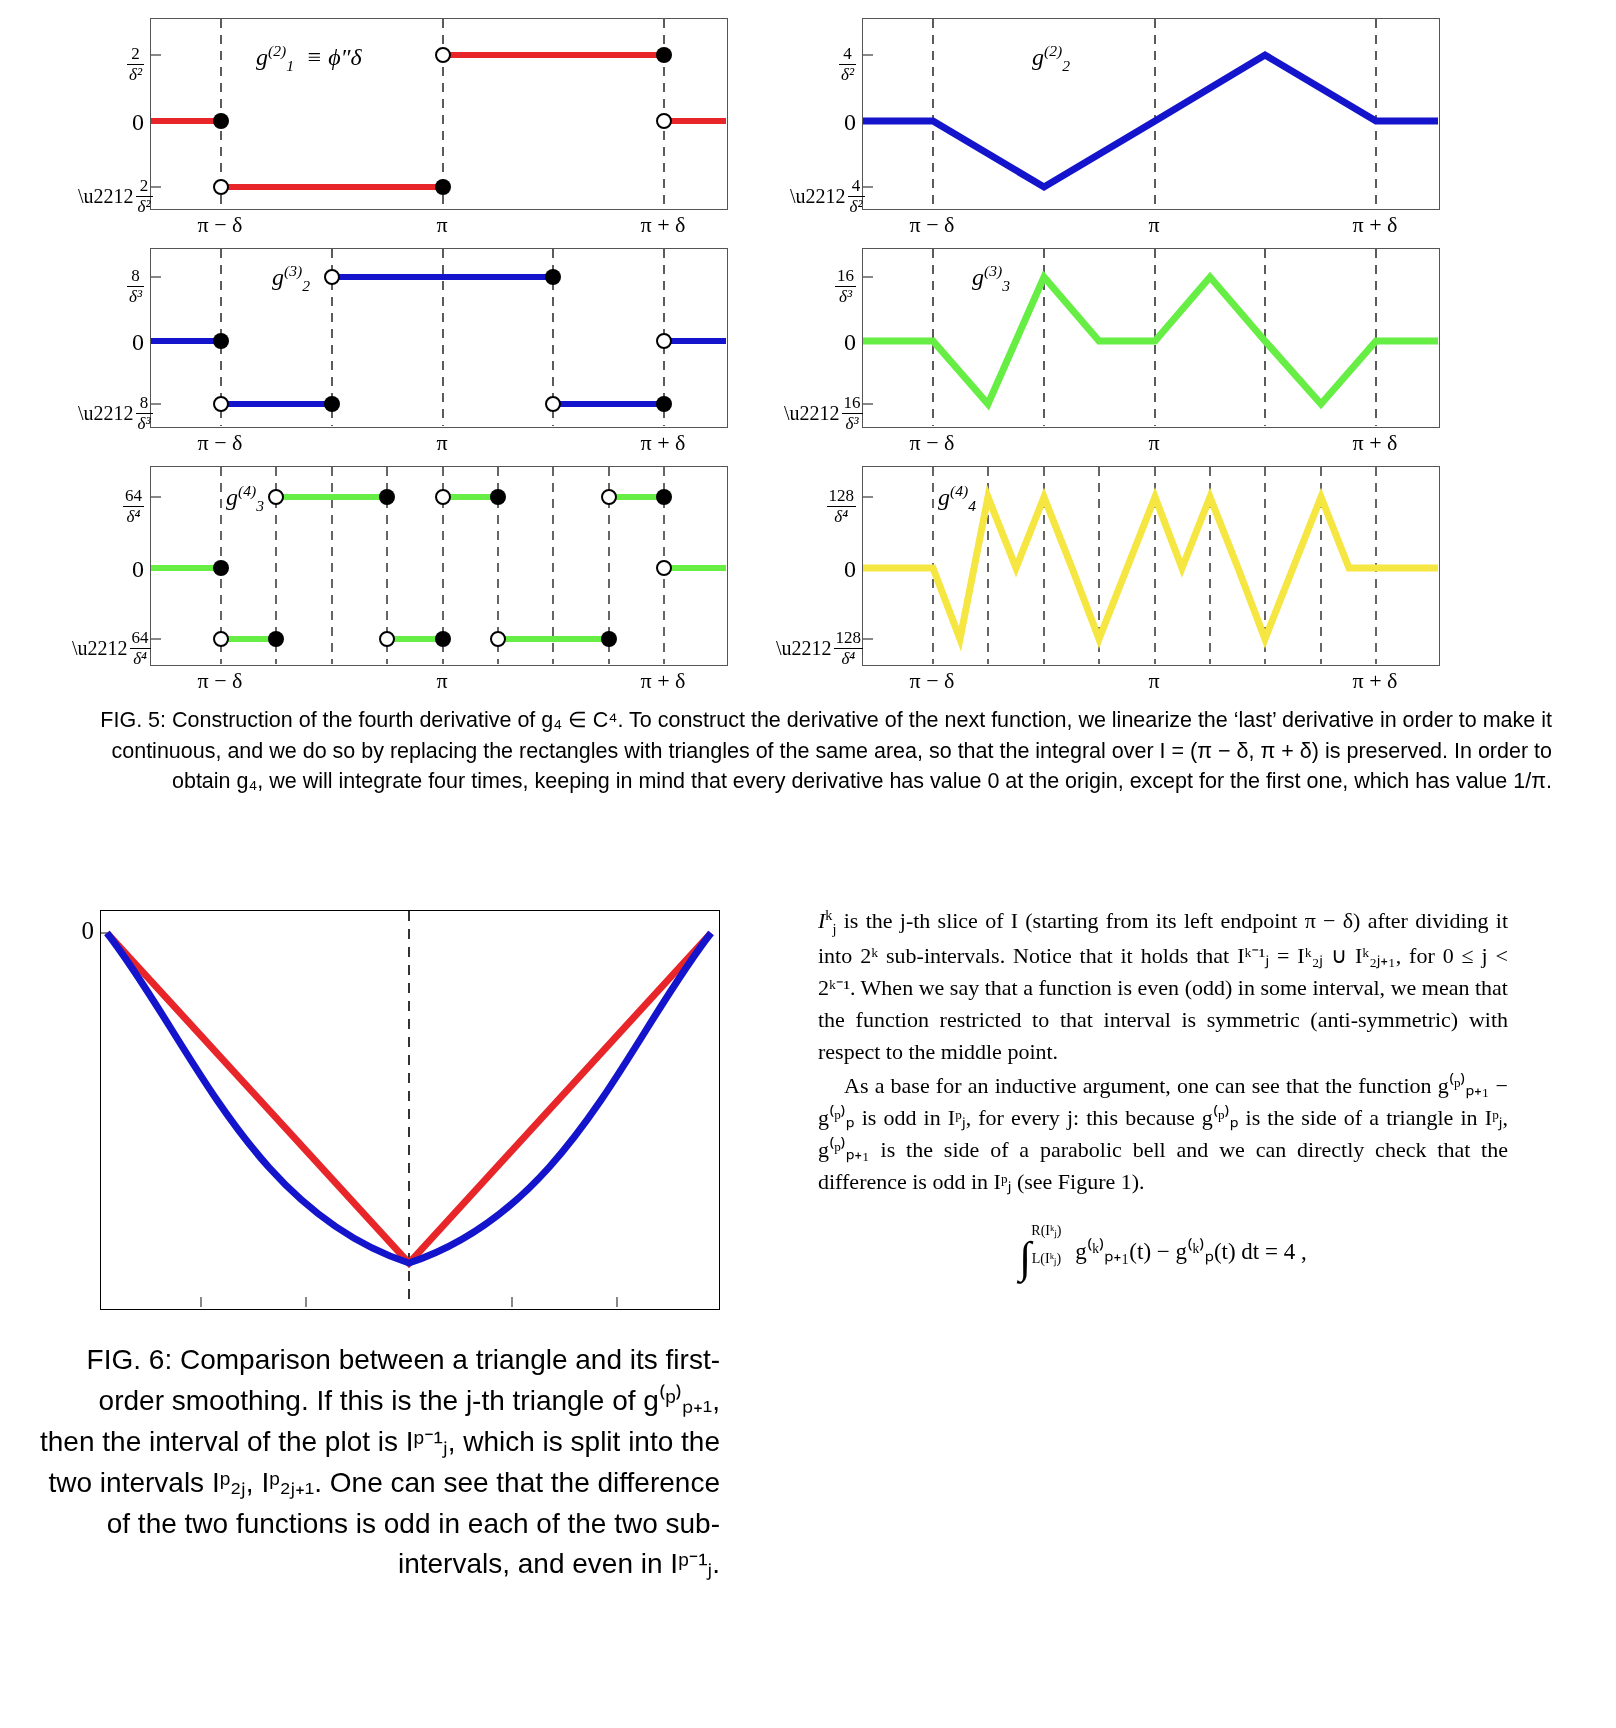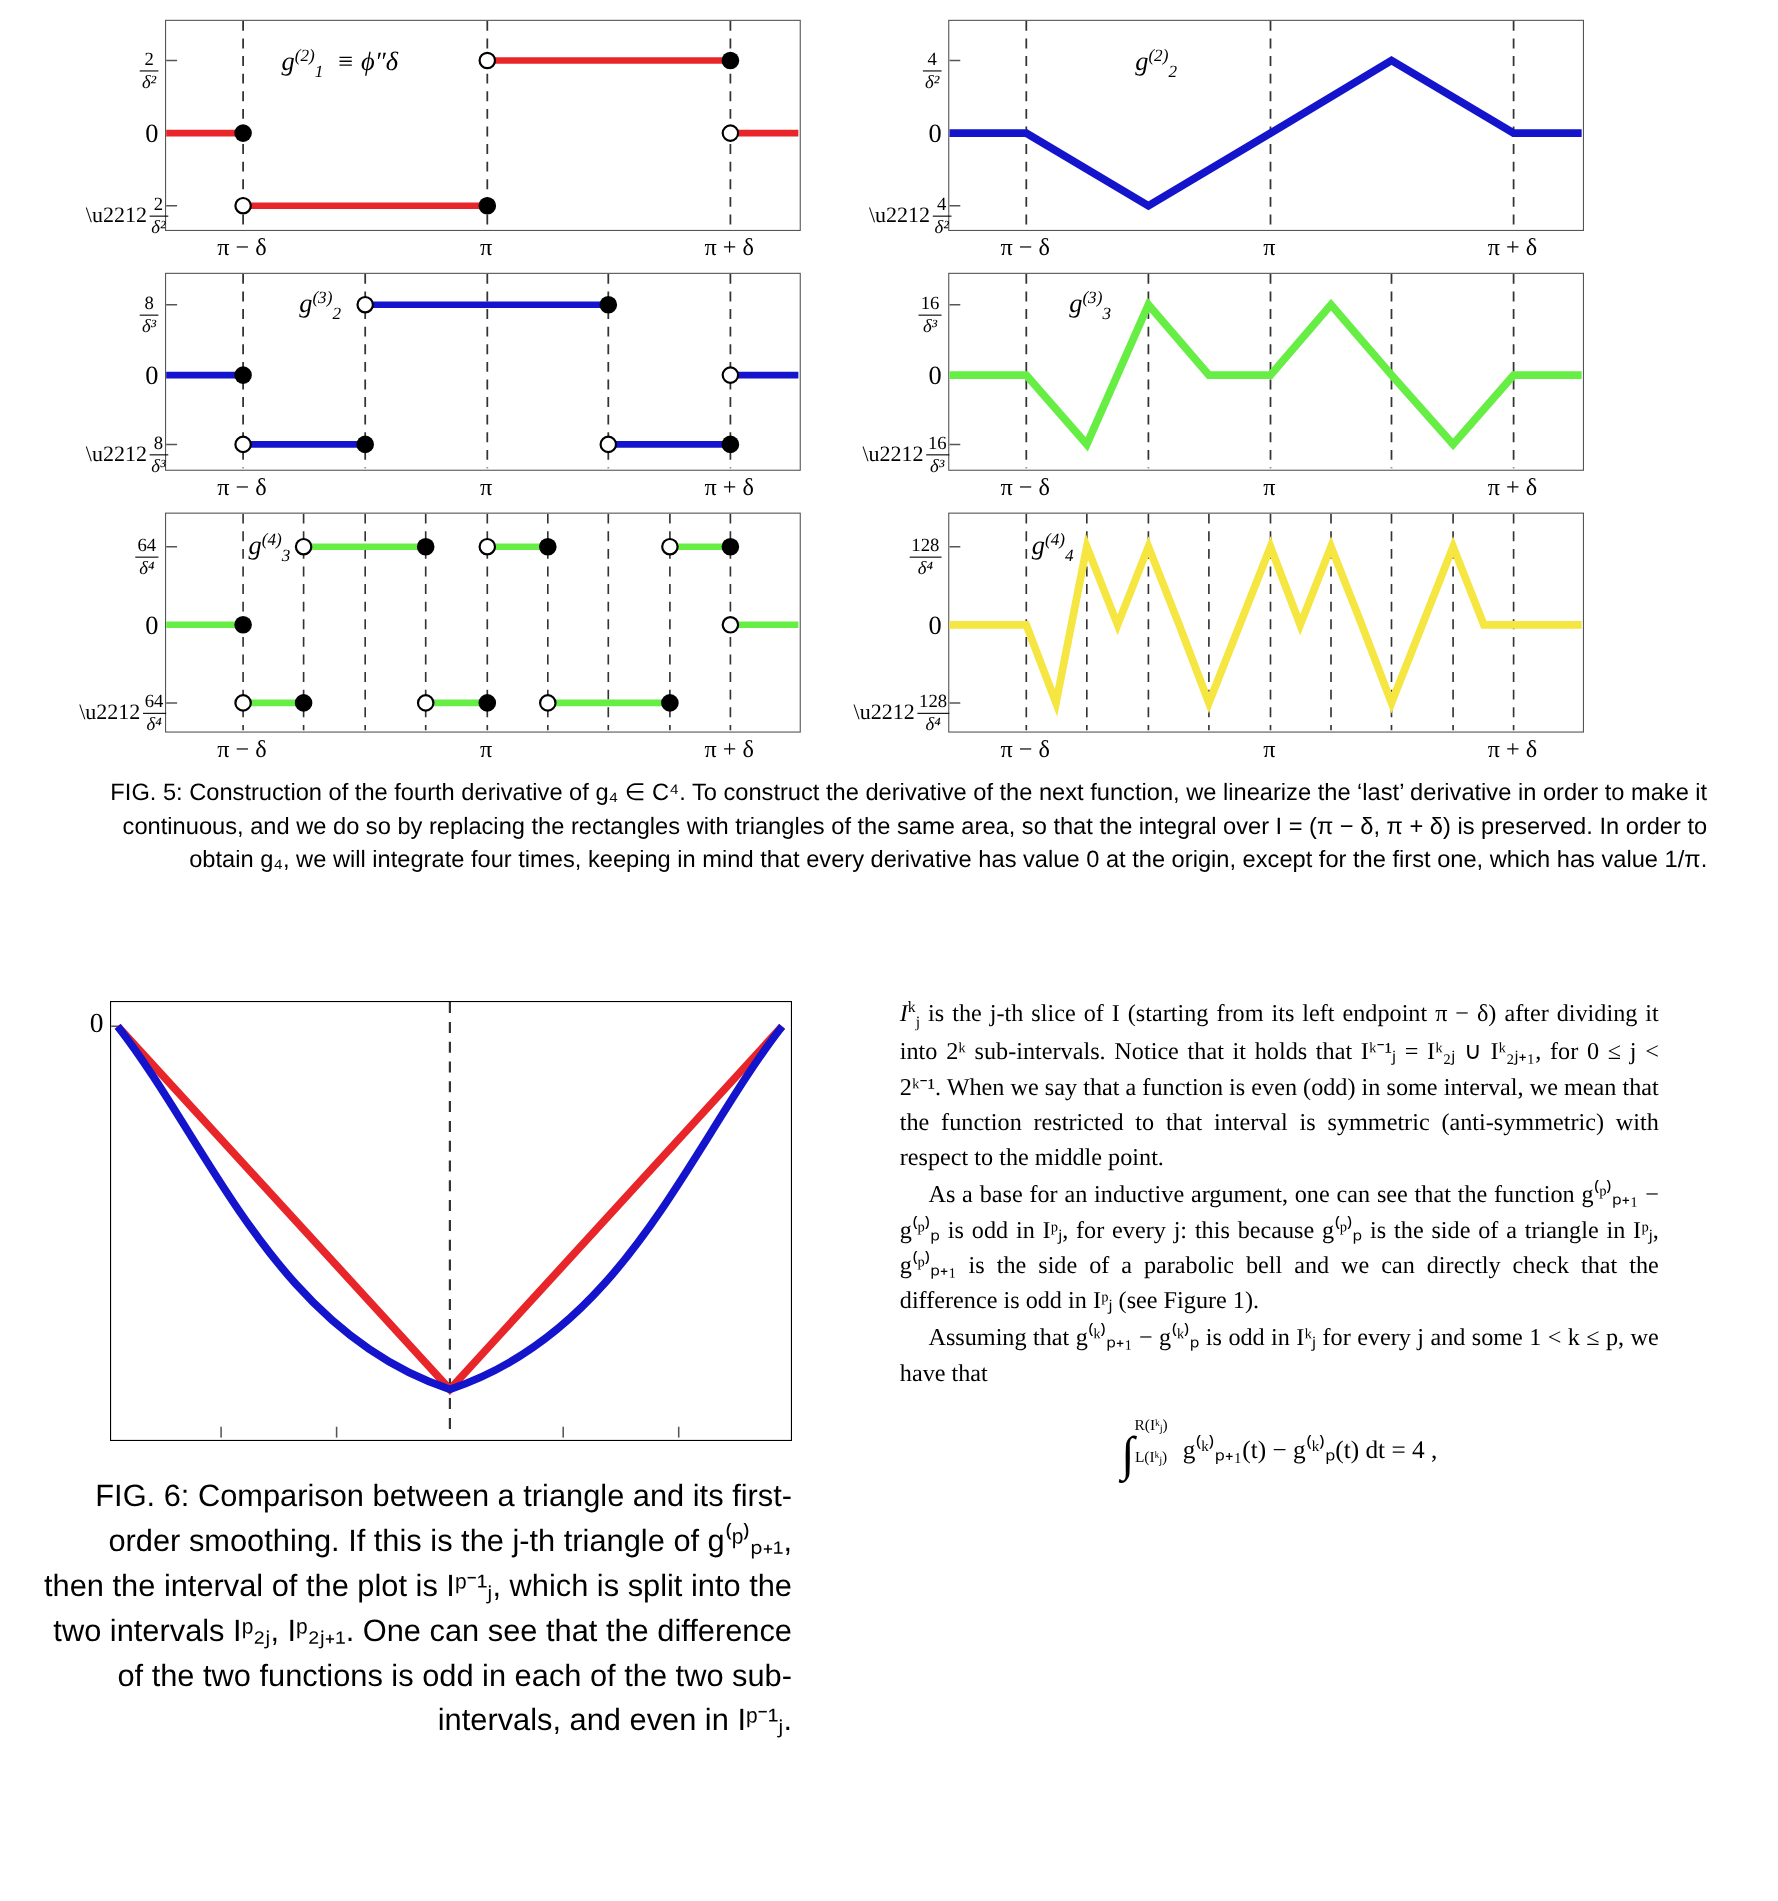--- a/index.html
+++ b/index.html
@@ -337,21 +337,20 @@
   </div>
 
   <div class="caption cap6">FIG. 6: Comparison between a triangle and its first-order smoothing. If this is the j-th triangle of g⁽ᵖ⁾ₚ₊₁, then the interval of the plot is Iᵖ⁻¹ⱼ, which is split into the two intervals Iᵖ₂ⱼ, Iᵖ₂ⱼ₊₁. One can see that the difference of the two functions is odd in each of the two sub-intervals, and even in Iᵖ⁻¹ⱼ.</div>
 
   <div class="body-right">
     <p>
       <span style="font-style:italic;">I</span><sup class="mini">k</sup><sub class="mini">j</sub>
       <span>is the j-th slice of I (starting from its left endpoint π − δ) after dividing it into 2ᵏ sub-intervals. Notice that it holds that Iᵏ⁻¹ⱼ = Iᵏ₂ⱼ ∪ Iᵏ₂ⱼ₊₁, for 0 ≤ j &lt; 2ᵏ⁻¹. When we say that a function is even (odd) in some interval, we mean that the function restricted to that interval is symmetric (anti-symmetric) with respect to the middle point.</span>
     </p>
     <p class="indent"><span>As a base for an inductive argument, one can see that the function g⁽ᵖ⁾ₚ₊₁ − g⁽ᵖ⁾ₚ is odd in Iᵖⱼ, for every j: this because g⁽ᵖ⁾ₚ is the side of a triangle in Iᵖⱼ, g⁽ᵖ⁾ₚ₊₁ is the side of a parabolic bell and we can directly check that the difference is odd in Iᵖⱼ (see Figure 1).</span></p>
-    <p class="indent"><span>Assuming that g⁽ᵏ⁾ₚ₊₁ − g⁽ᵏ⁾ₚ is odd in Iᵏⱼ for every j and some 1 &lt; k ≤ p, we have that</span></p>
 
     <div class="eqn">
       <span class="intsym">∫</span><span class="ilimits"><span class="up">R(Iᵏⱼ)</span><span class="lo">L(Iᵏⱼ)</span></span>
       <span style="margin-left:8px;">g⁽ᵏ⁾ₚ₊₁(t) − g⁽ᵏ⁾ₚ(t) dt = 4 ,</span>
     </div>
 
   </div>
 
 </div>
 

